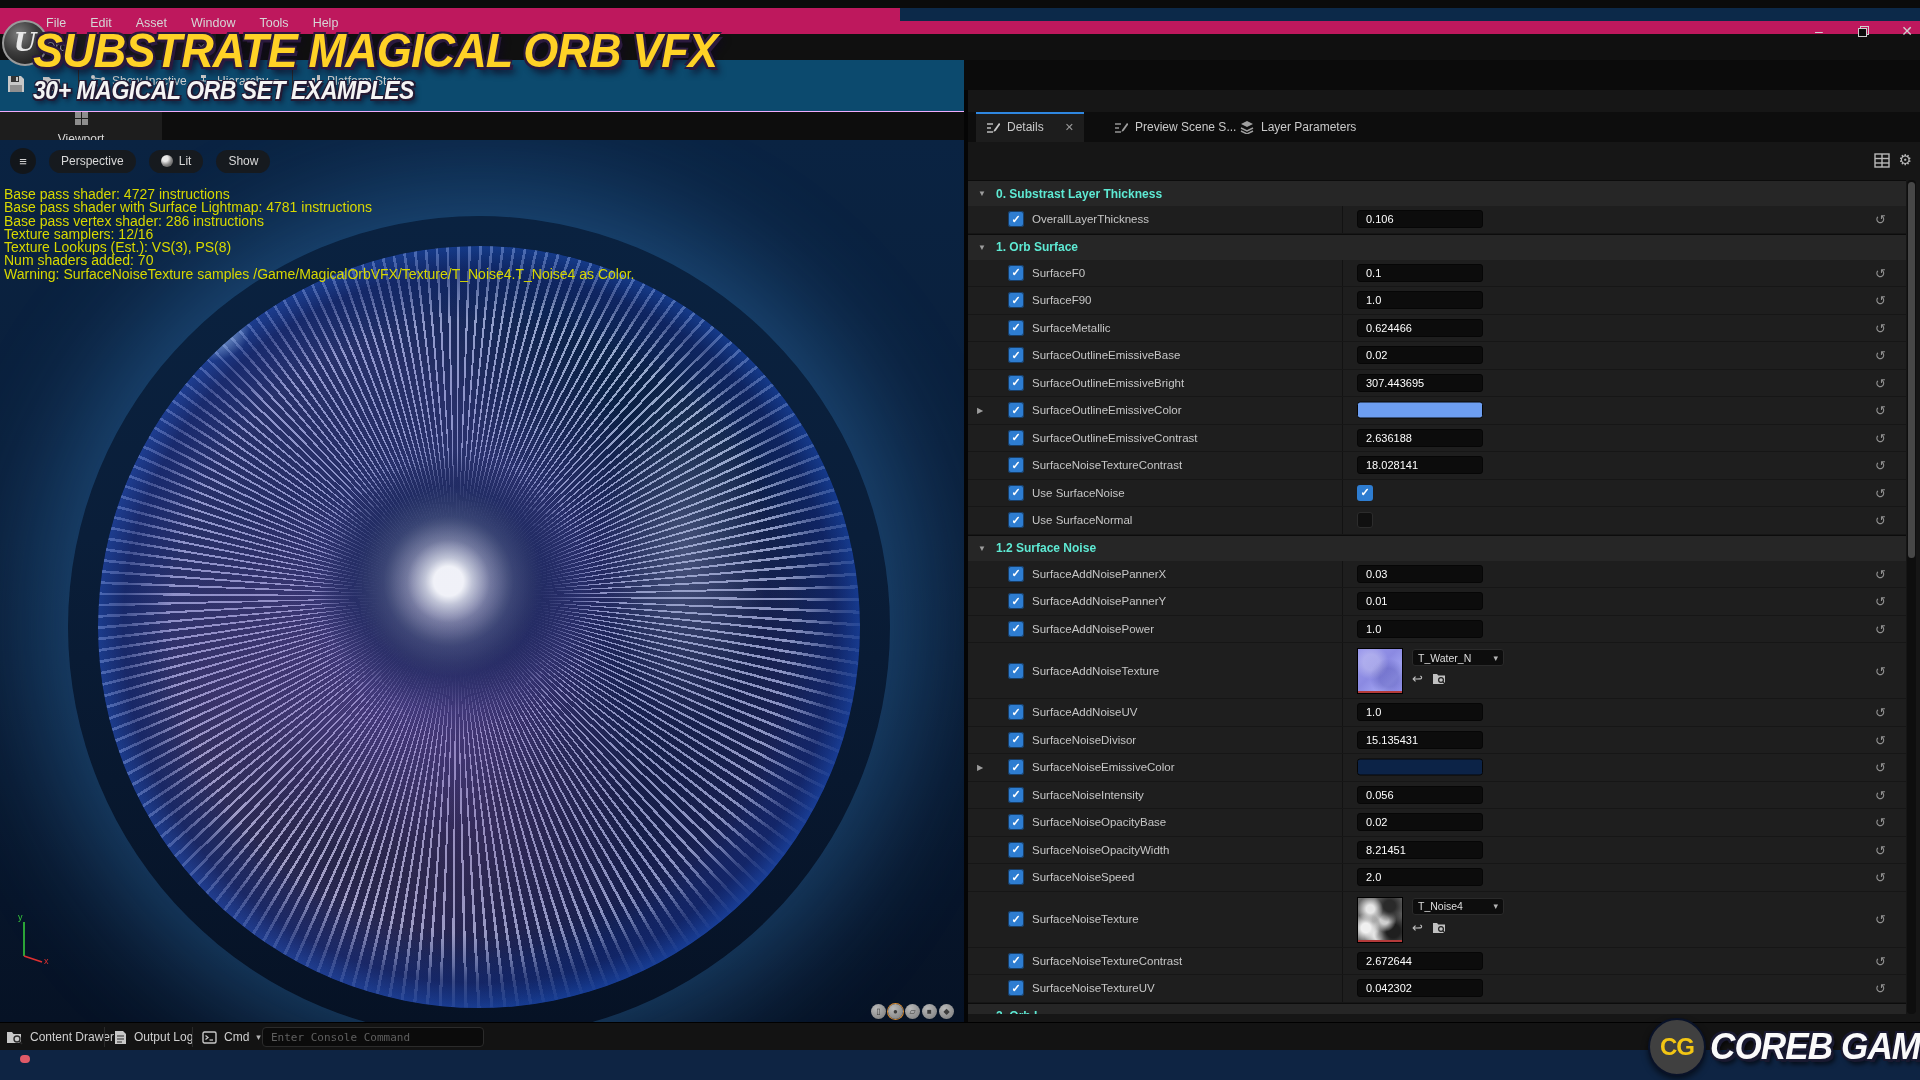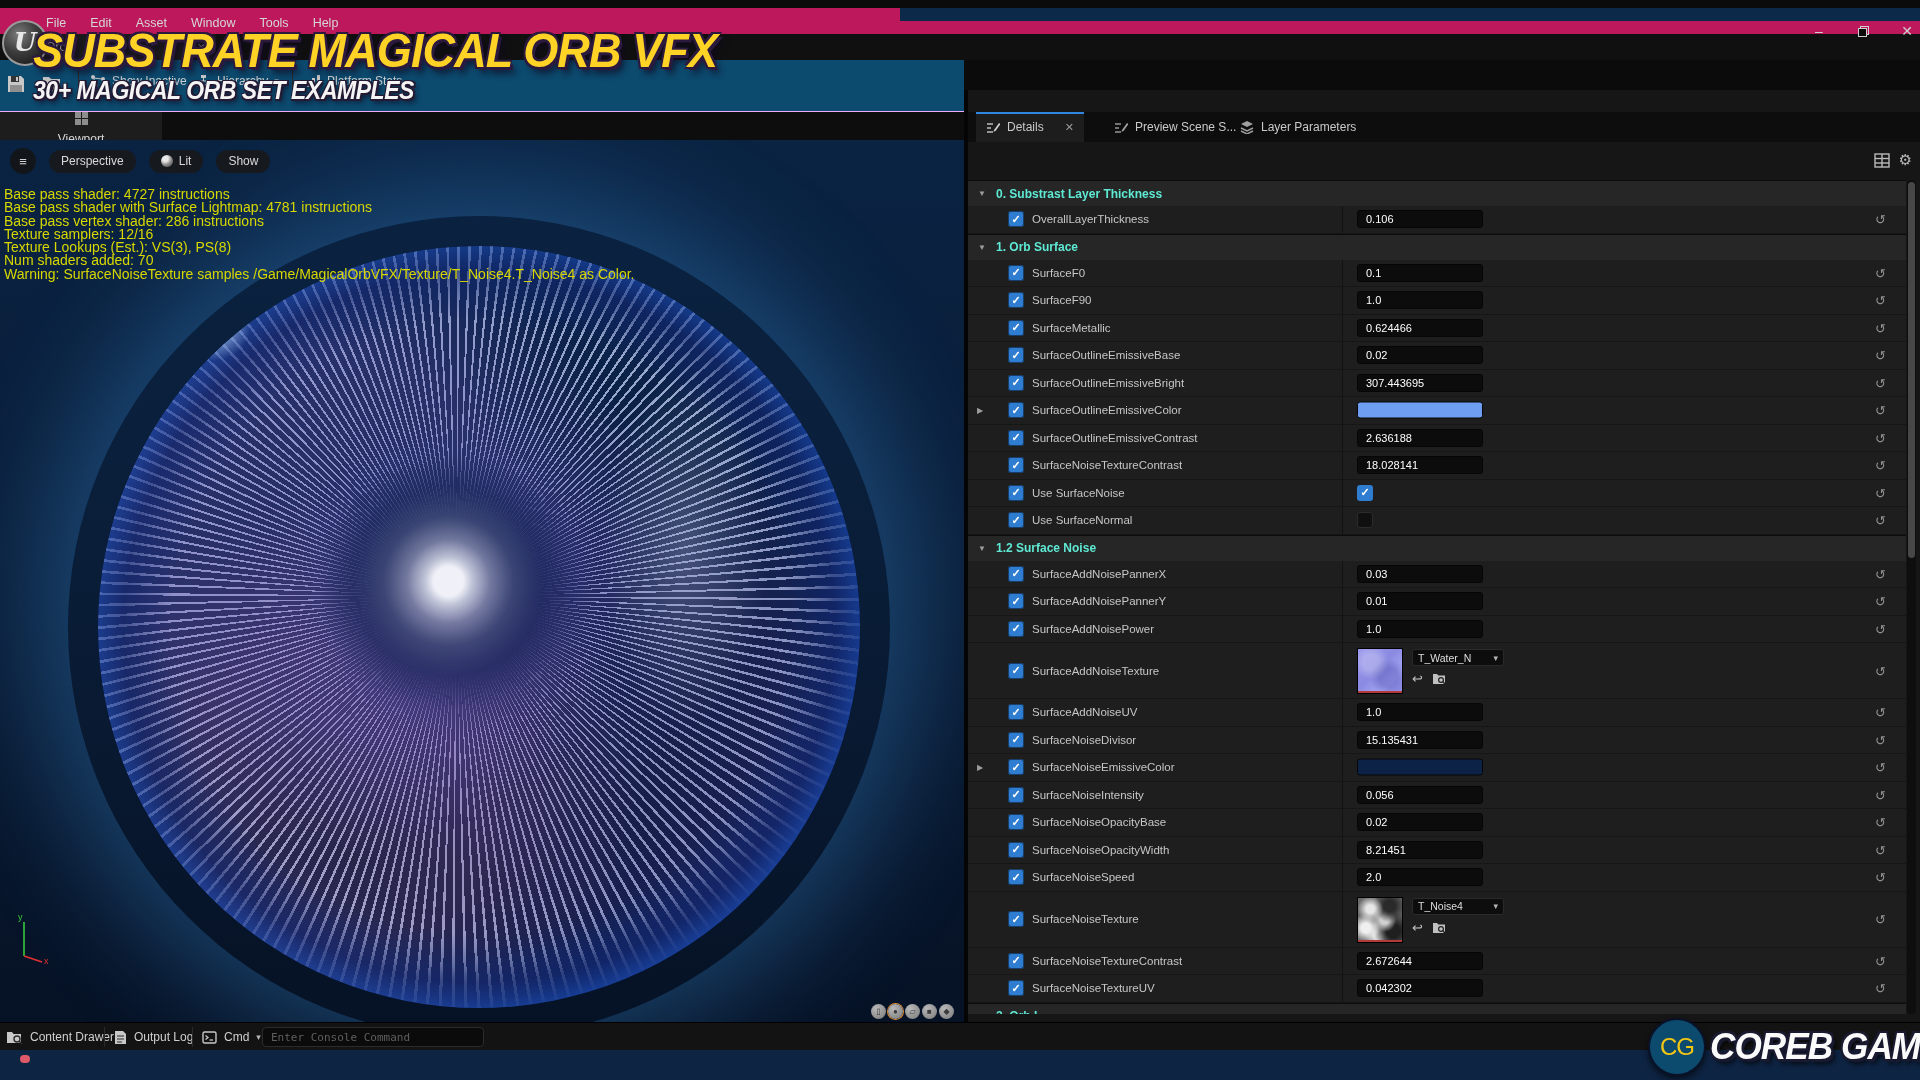--- a/index.html
+++ b/index.html
@@ -147,22 +147,22 @@
   
   .statusbar{position:absolute;left:0;top:1022px;width:1920px;height:28px;background:#131313;border-top:1px solid #000;}
   .sb-item{position:absolute;top:0;height:28px;display:flex;align-items:center;gap:7px;font-size:12px;color:#d0d0d0;}
   .sb-sep{position:absolute;top:4px;width:1px;height:20px;background:#2a2a2a;}
   .console-input{position:absolute;left:262px;top:4px;width:222px;height:20px;background:#0b0b0b;border:1px solid #2b2b2b;border-radius:4px;
     font-family:"DejaVu Sans Mono",monospace;font-size:11px;color:#bbb;padding:0 8px;outline:none;}
   .console-input::placeholder{color:#5f5f5f;}
   .bottom-strip{position:absolute;left:0;top:1050px;width:1920px;height:30px;background:#0e2443;}
   .red-dot{position:absolute;left:20px;top:1055px;width:10px;height:8px;border-radius:4px;background:#df5a68;}
   .brand{position:absolute;left:1648px;top:1018px;z-index:60;display:flex;align-items:center;}
-  .brand-badge{width:58px;height:58px;border-radius:50%;background:#0c4a6e;border:2px solid #091228;display:flex;align-items:center;justify-content:center;
-    font-weight:400;font-size:24px;color:#f3c614;letter-spacing:-1px;box-shadow:0 3px 6px rgba(0,0,0,.6);}
+  .brand-badge{width:58px;height:58px;border-radius:50%;background:#404040;border:2px solid #091228;display:flex;align-items:center;justify-content:center;
+    font-weight:700;font-size:24px;color:#f3c614;letter-spacing:-1px;box-shadow:0 3px 6px rgba(0,0,0,.6);}
   .brand-name{margin-left:4px;font-style:italic;font-weight:900;font-size:37px;color:#fafafa;letter-spacing:-1px;transform:scaleX(.95);transform-origin:left;
     text-shadow:-2px -2px 0 #191930, 2px -2px 0 #191930, -2px 2px 0 #191930, 3px 3px 0 #191930, 4px 5px 6px rgba(0,0,0,.8);white-space:nowrap;}
   svg{display:block;}
 </style>
 </head>
 <body>
 
 <div id="app">
 
   <div class="titlebar">

